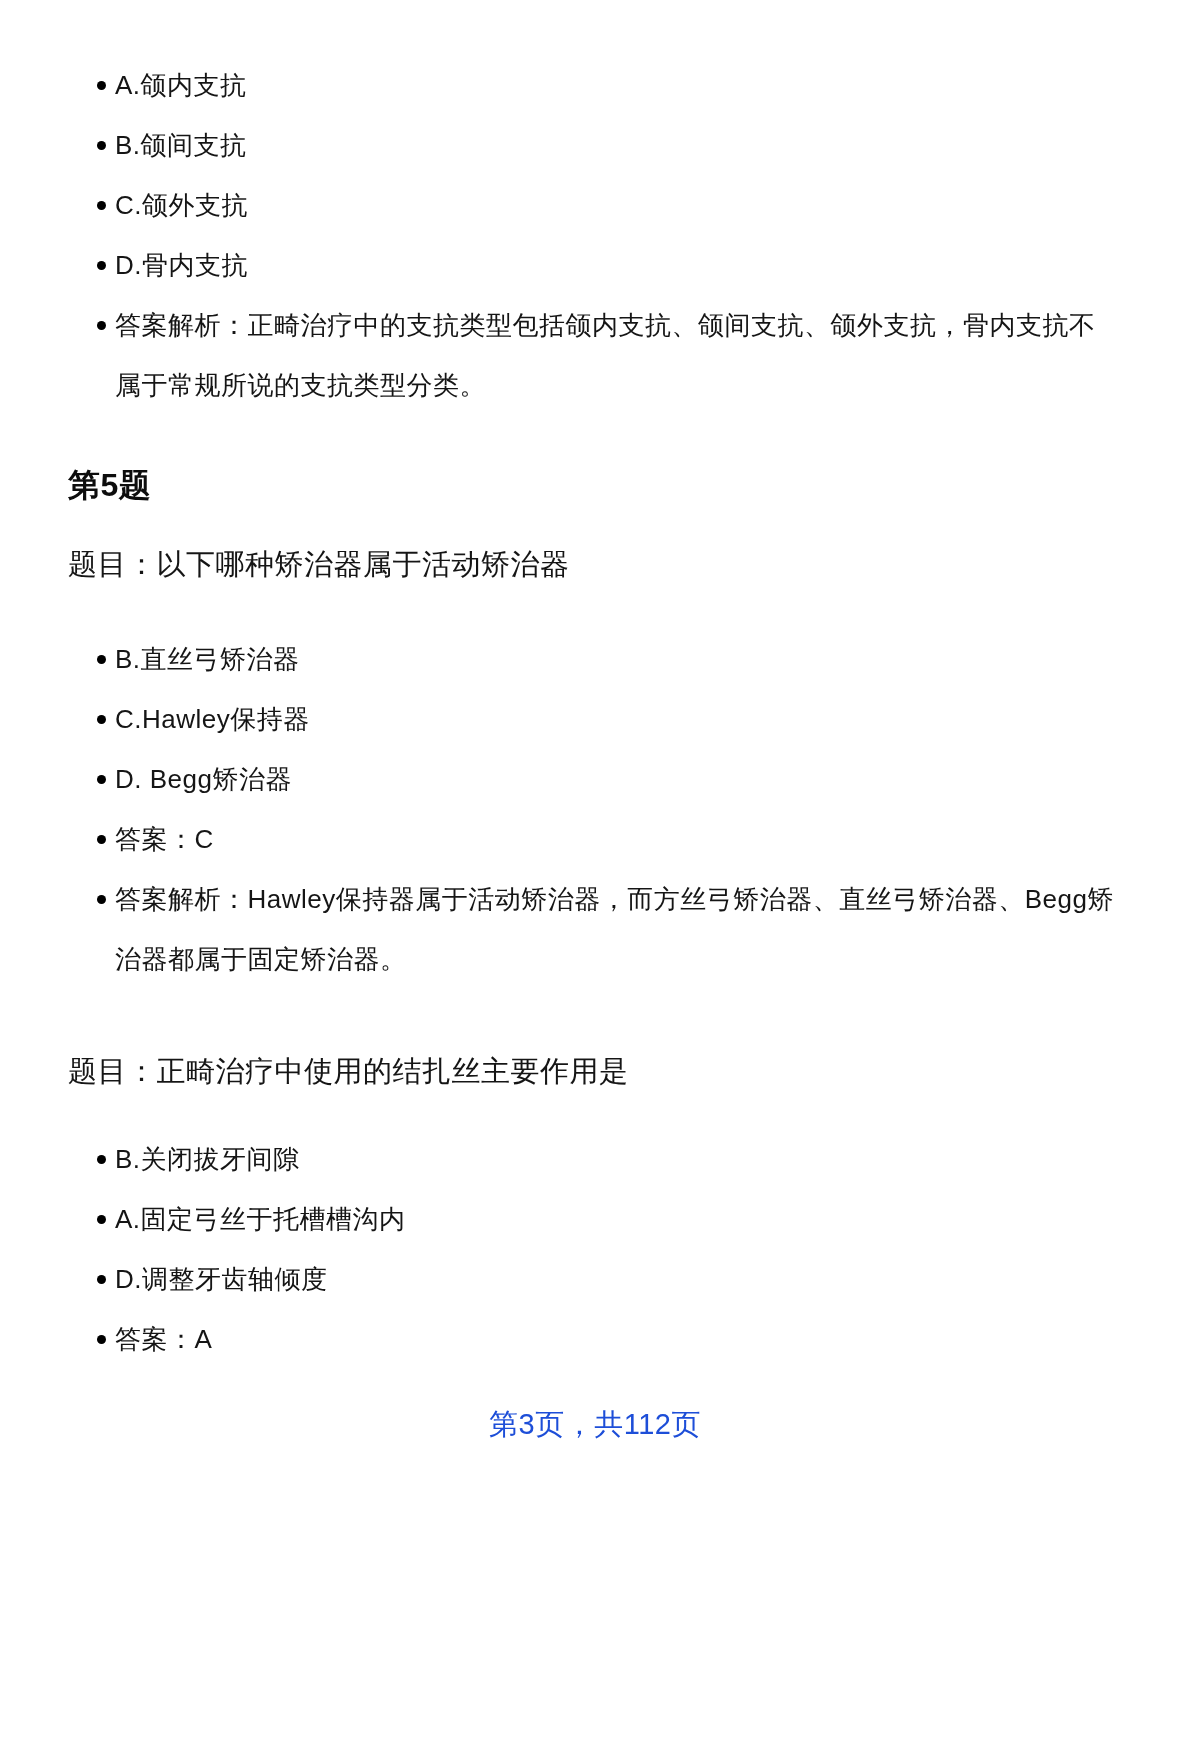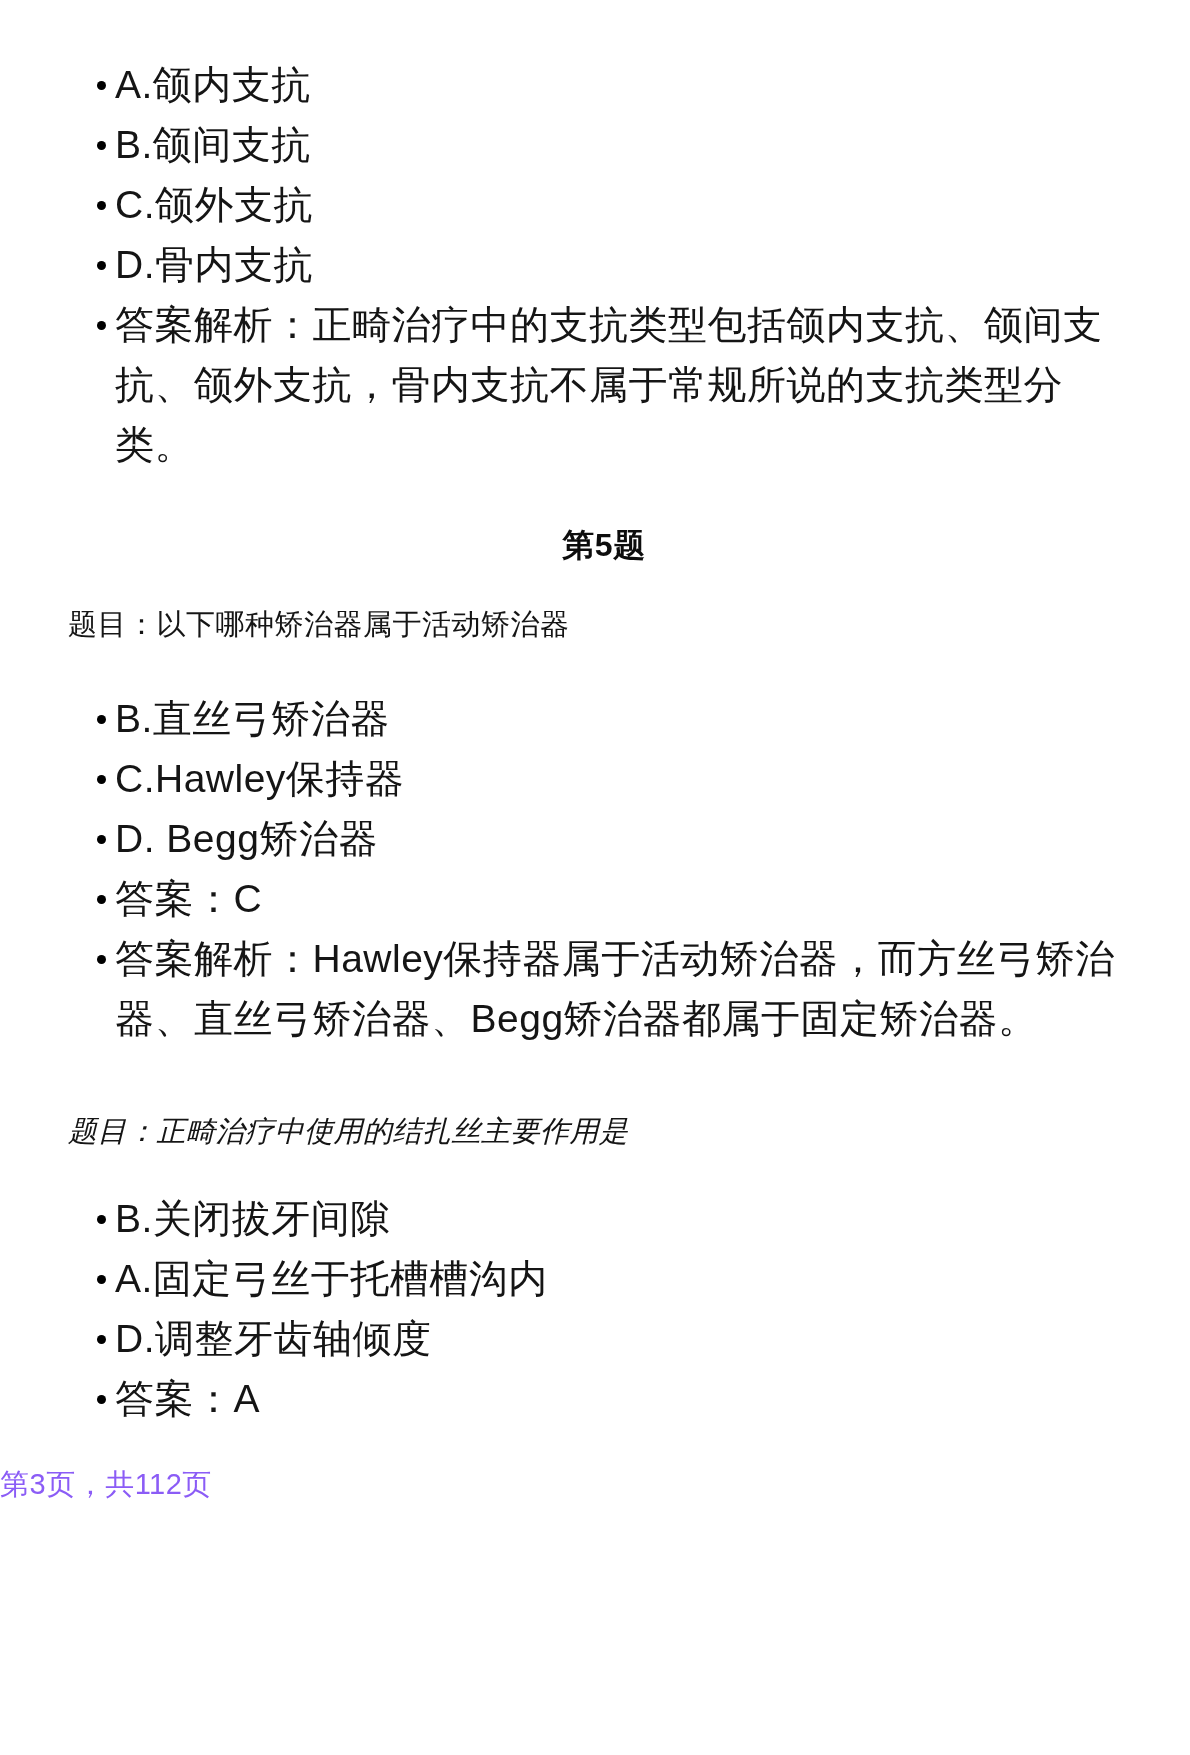--- a/index.html
+++ b/index.html
@@ -20,21 +20,21 @@
     padding: 0 50px 0 68px;
   }
   ul.option-list {
     list-style: none;
     margin: 0;
     padding: 0;
   }
   ul.option-list > li {
     position: relative;
     padding-left: 47px;
-    font-size: 39px;
+    font-size: 26px;
     line-height: 60px;
     max-width: 1005px;
     letter-spacing: 0.5px;
   }
   ul.option-list > li::before {
     content: "";
     position: absolute;
     left: 29px;
     top: 26px;
     width: 9px;
@@ -43,40 +43,40 @@
     background: #000000;
   }
   ul.q4 { margin-top: 55px; }
   h2.qnum {
     margin: 0;
     font-size: 32px;
     line-height: 32px;
     font-weight: bold;
     color: #0d0d0d;
     letter-spacing: 0.5px;
-    text-align: center;
   }
   h2.qnum-5 { margin-top: 54px; }
   h2.qnum-6 { margin-top: 56px; }
   p.qtitle {
     margin: 0;
     font-size: 29px;
     line-height: 30px;
     letter-spacing: 0.5px;
   }
   p.qtitle-5 { margin-top: 48px; }
-  p.qtitle-6 { margin-top: 67px; font-style: italic; }
+  p.qtitle-6 { margin-top: 67px; }
   ul.q5 { margin-top: 50px; }
   ul.q6 { margin-top: 43px; }
   .footer {
     margin-top: 40px;
     width: 100%;
+    text-align: center;
     font-size: 29px;
     line-height: 30px;
-    color: #8b5cf6;
+    color: #1d4ed8;
     letter-spacing: 0.5px;
   }
 </style>
 </head>
 <body>
 
 <div class="page">
   <div class="content">
 
     <section>

